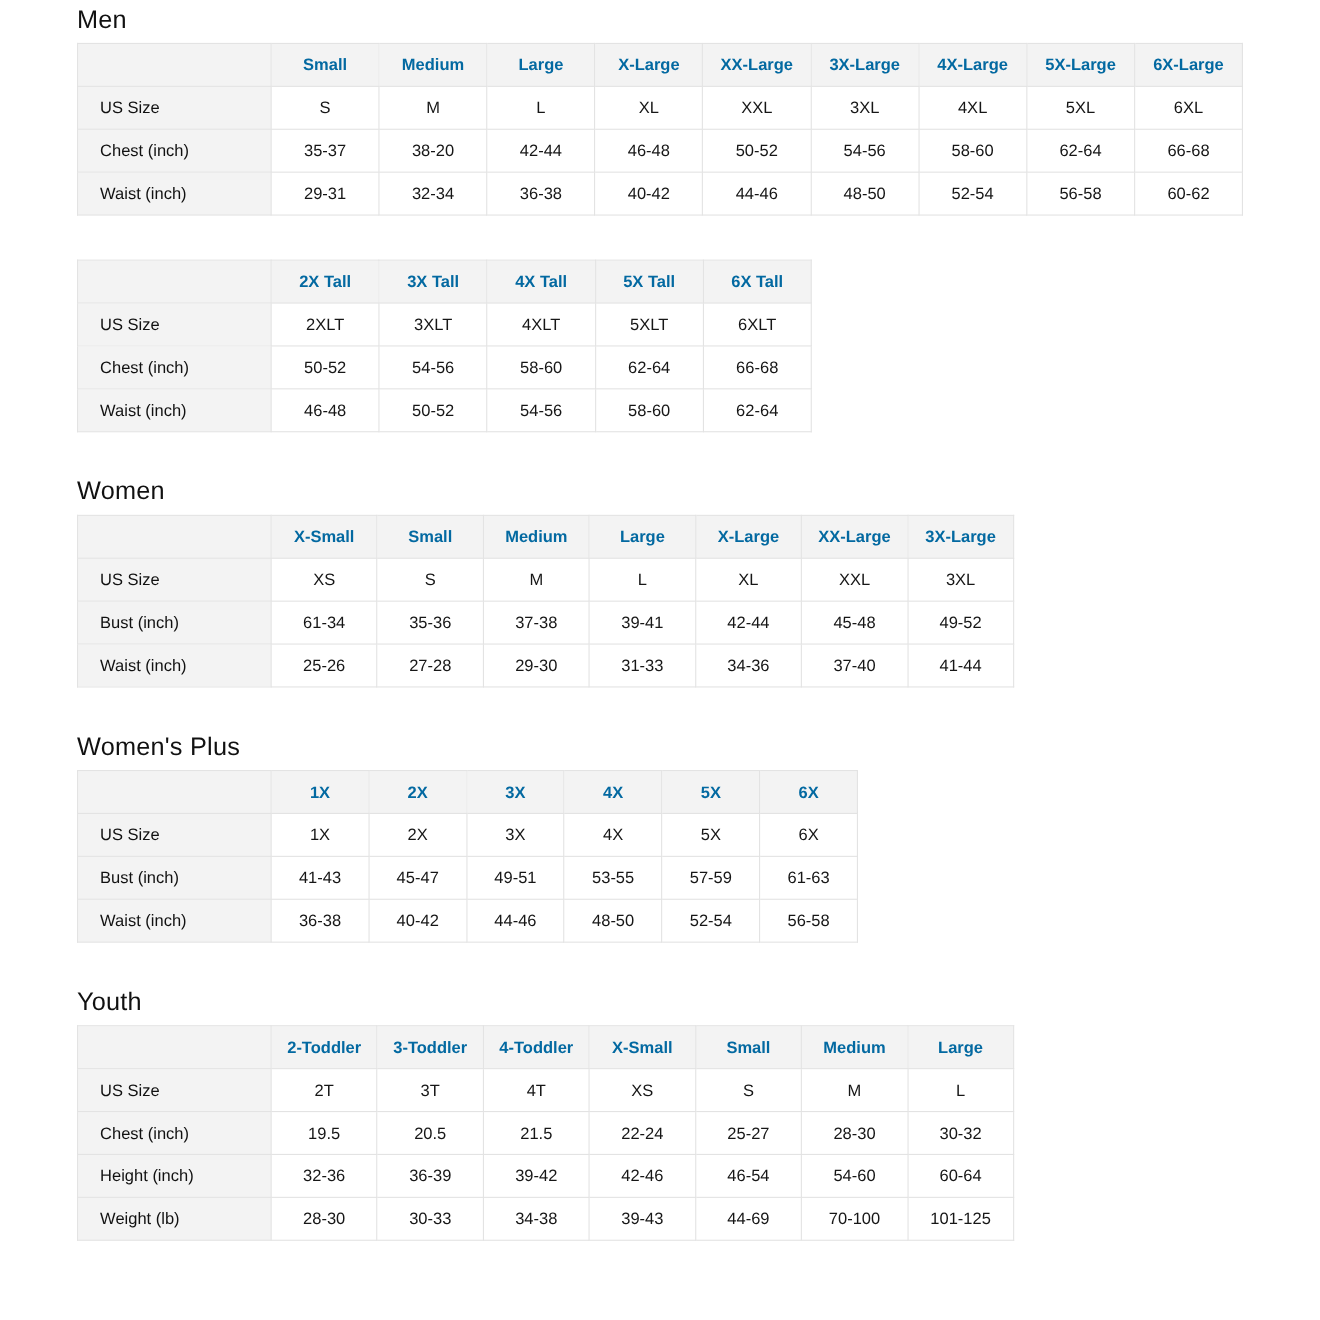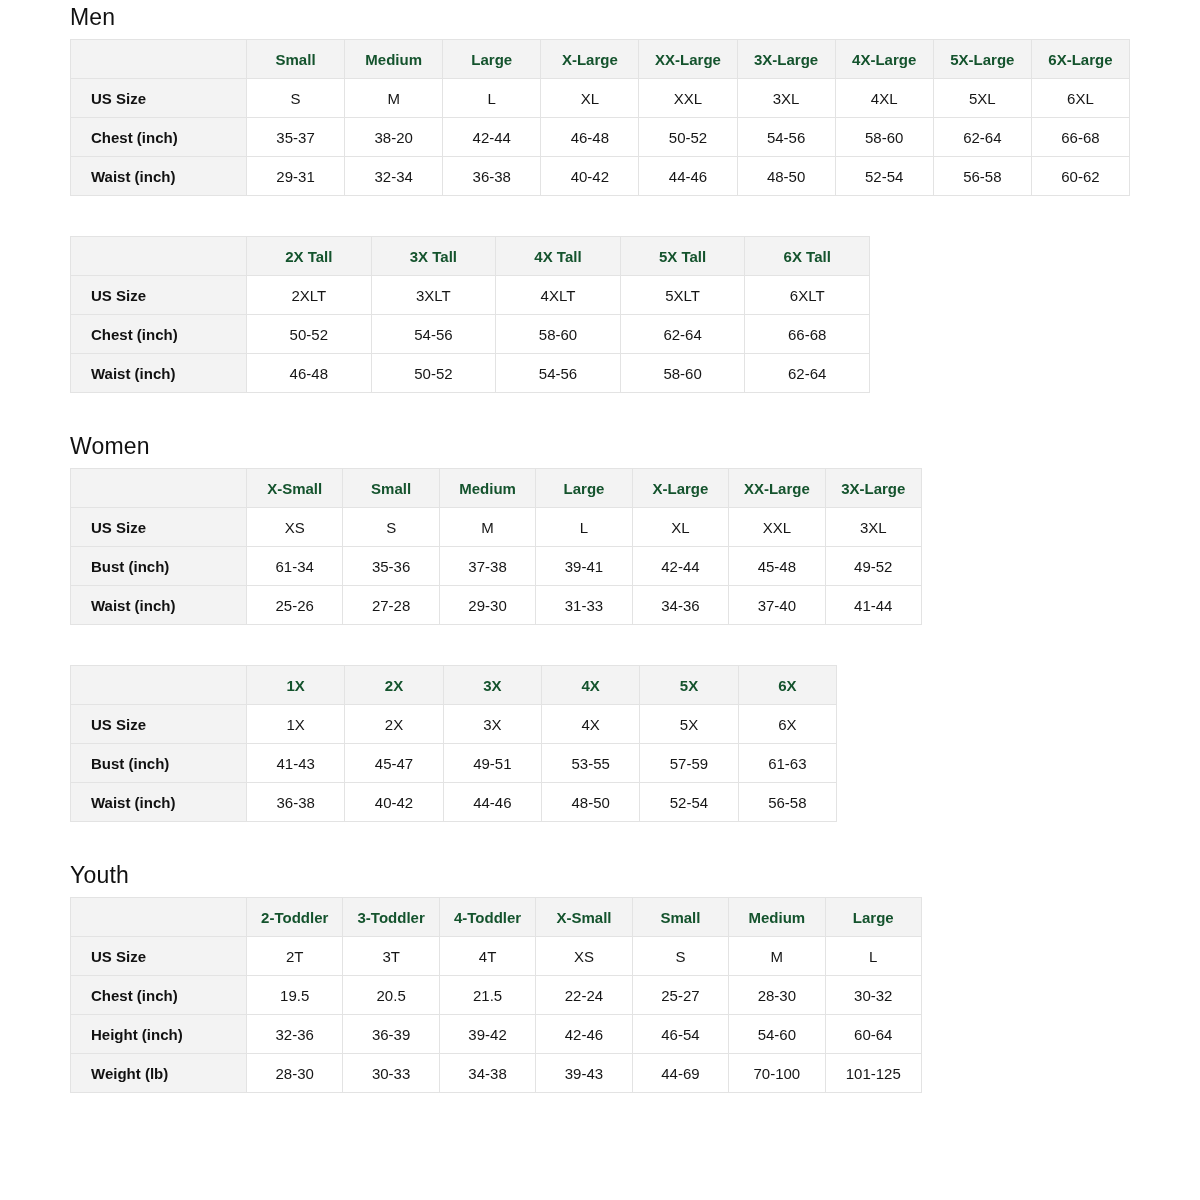--- a/index.html
+++ b/index.html
@@ -50,25 +50,25 @@
     height: 38px;
     font-size: 15px;
     padding: 0;
     vertical-align: middle;
     overflow: hidden;
     white-space: nowrap;
   }
   .size-table thead th {
     background: #f3f3f3;
     font-weight: 700;
-    color: #14532d;
+    color: #0369a1;
   }
   .size-table tbody th.row-label {
     background: #f3f3f3;
-    font-weight: 700;
+    font-weight: 400;
     text-align: left;
     padding-left: 20px;
     color: #111111;
     margin-top: 24px;
   }
   .size-table td {
     background: #ffffff;
     text-align: center;
     font-weight: 400;
     color: #161616;
@@ -143,21 +143,21 @@
             <td>44-46</td>
             <td>48-50</td>
             <td>52-54</td>
             <td>56-58</td>
             <td>60-62</td>
           </tr>
         </tbody>
       </table>
     </section>
     <section class="section">
-      <table class="size-table" style="width: 800px;">
+      <table class="size-table" style="width: 668px;">
         <colgroup>
           <col style="width: 176px;">
           <col>
           <col>
           <col>
           <col>
           <col>
         </colgroup>
         <thead>
           <tr>
@@ -252,21 +252,24 @@
             <td>29-30</td>
             <td>31-33</td>
             <td>34-36</td>
             <td>37-40</td>
             <td>41-44</td>
           </tr>
         </tbody>
       </table>
     </section>
     <section class="section">
-      <table class="size-table" style="width: 767px;">
+      <div class="section-head">
+        <h2 class="section-title">Women's Plus</h2>
+      </div>
+      <table class="size-table" style="width: 710px;">
         <colgroup>
           <col style="width: 176px;">
           <col>
           <col>
           <col>
           <col>
           <col>
           <col>
         </colgroup>
         <thead>

